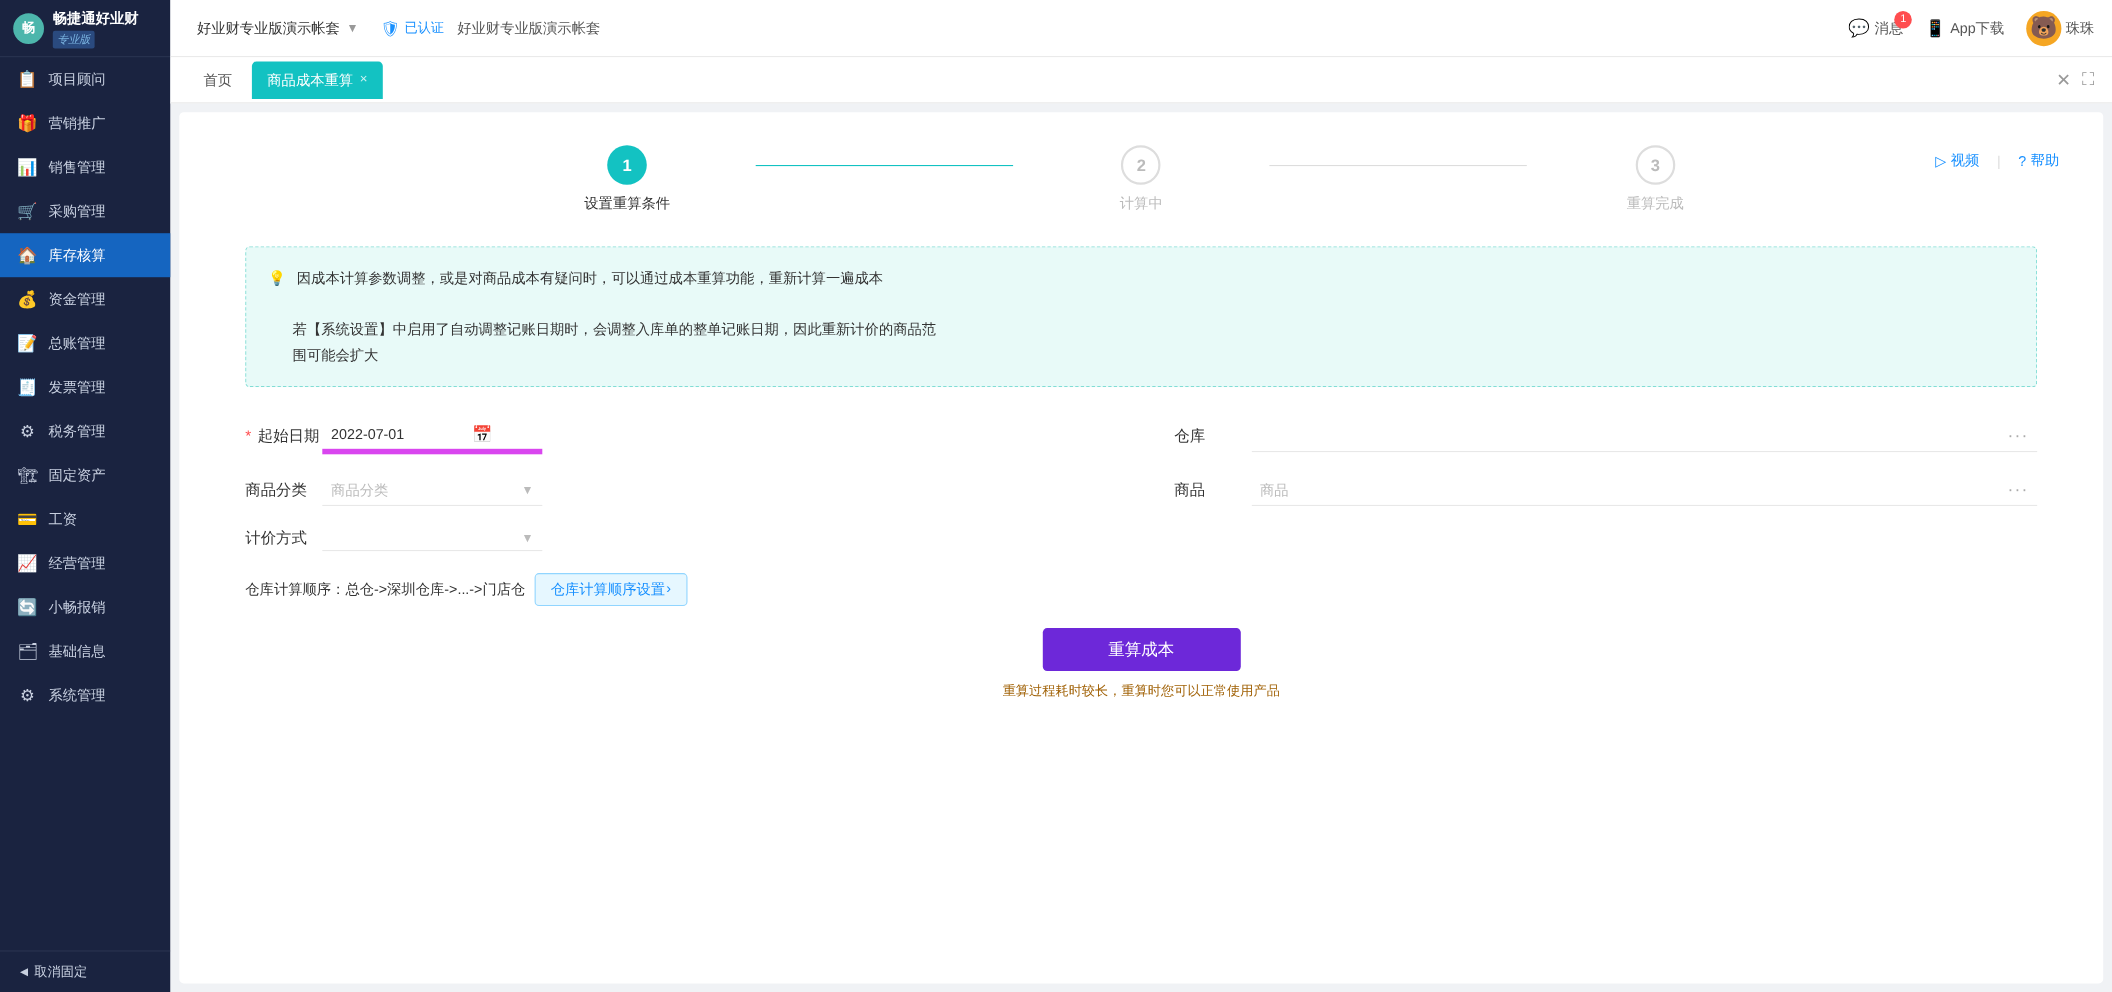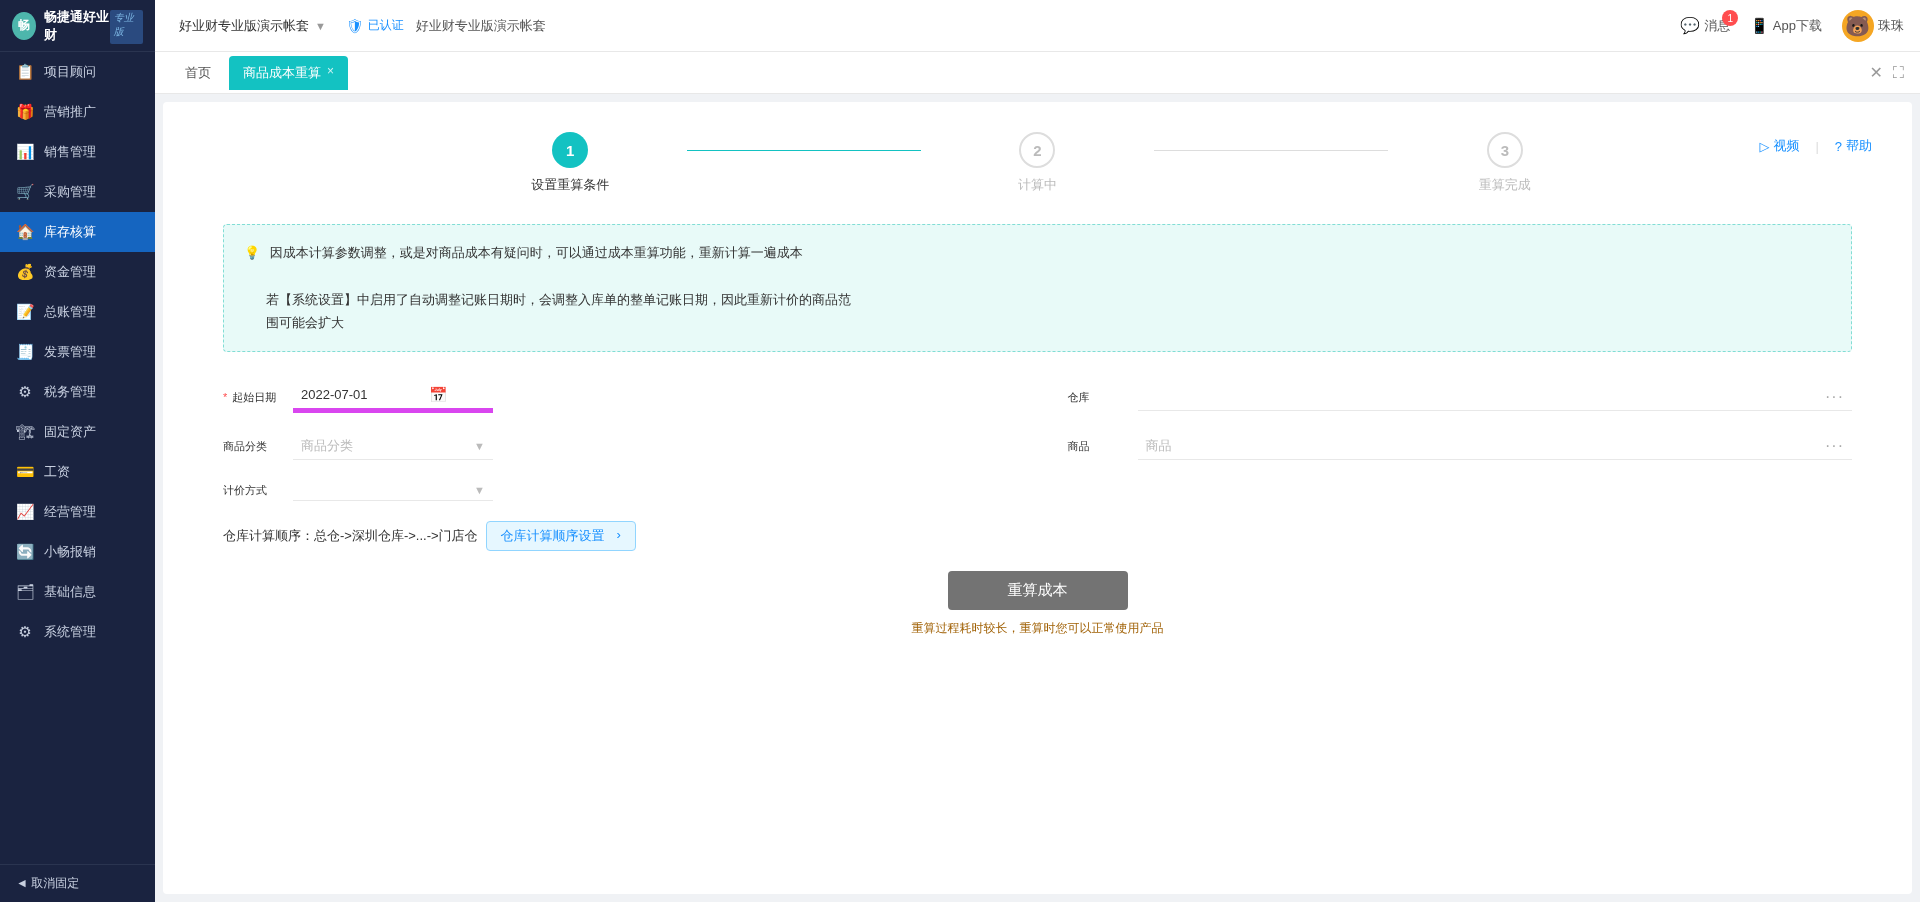--- a/index.html
+++ b/index.html
@@ -25,21 +25,21 @@
       border-bottom: 1px solid #2a3450;
       height: 52px;
     }
     .sidebar-logo-icon {
       width: 28px; height: 28px;
       background: #4db6ac;
       border-radius: 50%;
       display: flex; align-items: center; justify-content: center;
       color: white; font-size: 12px; font-weight: bold;
     }
-    .sidebar-title-block { display: flex; flex-direction: row; }
+    .sidebar-title-block { display: flex; flex-direction: column; }
     .sidebar-app-name { color: #fff; font-size: 13px; font-weight: bold; }
     .sidebar-edition { color: #7ab3e0; font-size: 10px; background: #2a4a7f; padding: 1px 4px; border-radius: 2px; margin-top: 2px; width: fit-content; font-style: italic; }
 
     .sidebar-scroll { flex: 1; overflow-y: auto; overflow-x: hidden; }
     .sidebar-scroll::-webkit-scrollbar { width: 3px; }
     .sidebar-scroll::-webkit-scrollbar-thumb { background: #3a4a60; }
 
     .sidebar-item {
       display: flex;
       align-items: center;
@@ -225,21 +225,21 @@
       margin-bottom: 20px;
       gap: 0;
     }
     .form-field {
       display: flex;
       align-items: center;
       flex: 1;
       gap: 0;
     }
     .form-label {
-      font-size: 11px;
+      font-size: 14px;
       color: #333;
       white-space: nowrap;
       min-width: 70px;
     }
     .required-star { color: #ff4d4f; margin-right: 2px; }
     .form-input-date {
       display: flex;
       align-items: center;
       border: none;
       border-bottom: 5px solid #d946ef;
@@ -281,33 +281,33 @@
     .warehouse-order-label { font-size: 13px; color: #333; }
     .warehouse-order-btn {
       background: #e6f7ff;
       border: 1px solid #91d5ff;
       color: #1890ff;
       padding: 5px 14px;
       border-radius: 4px;
       font-size: 13px;
       cursor: pointer;
       display: flex;
-      gap: 12px;
+      gap: 1px;
     }
 
     
     .recalc-section {
       display: flex;
       flex-direction: column;
       align-items: center;
       gap: 10px;
       margin-top: 20px;
     }
     .recalc-btn {
-      background: #737373;
+      background: #6d28d9;
       color: #fff;
       border: none;
       border-radius: 4px;
       padding: 10px 60px;
       font-size: 15px;
       cursor: pointer;
       font-family: 'Microsoft YaHei', Arial, sans-serif;
     }
     .recalc-hint { font-size: 12px; color: #a16207; }
 

